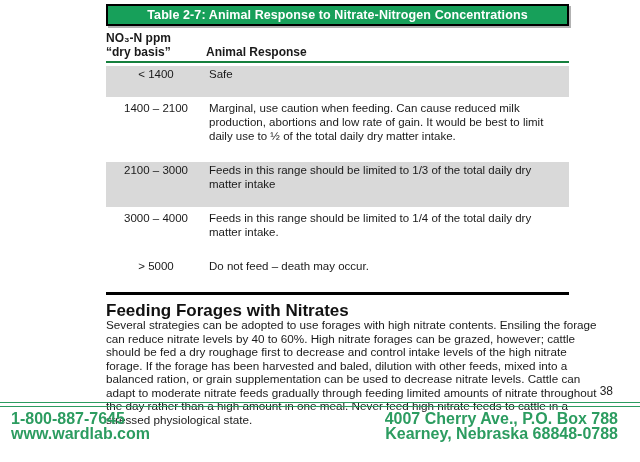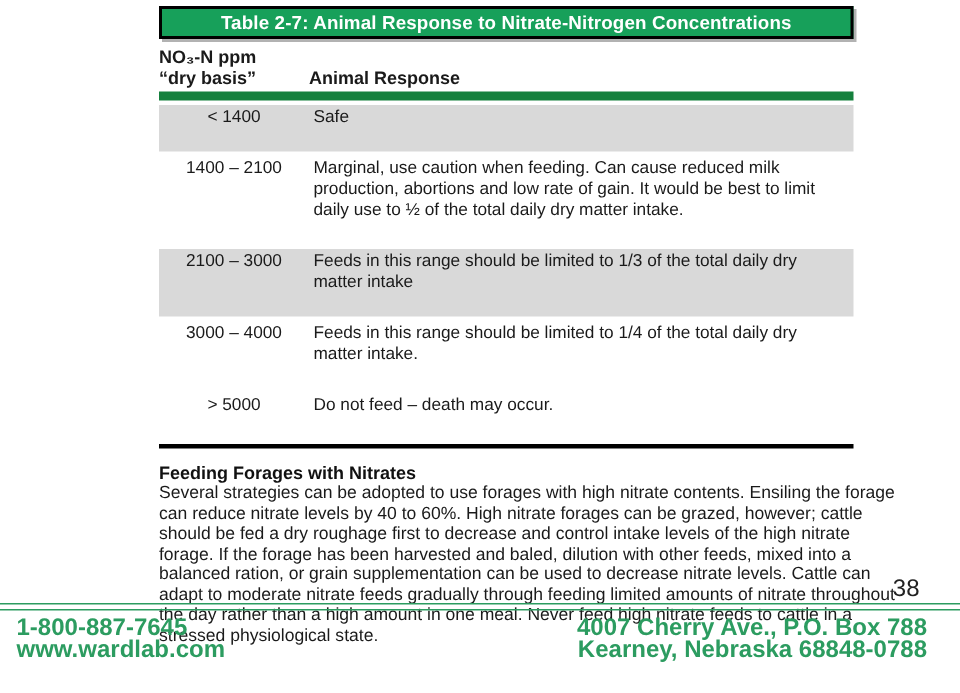--- a/index.html
+++ b/index.html
@@ -39,21 +39,21 @@
   table.nitrate-table {
     margin-top: 2px;
     width: 463px;
     border-collapse: separate;
     border-spacing: 0 3px;
     border-bottom: 3px solid #000000;
     font-size: 11.5px;
     line-height: 14px;
   }
   table.nitrate-table th {
-    border-bottom: 6px solid #15803d;
+    border-bottom: 2px solid #15803d;
     font-weight: bold;
     font-size: 12px;
     line-height: 14px;
     text-align: left;
     vertical-align: bottom;
     padding: 0 0 2px 0;
   }
   th.col1 { width: 100px; padding-left: 13px; }
   th.col2 { padding-left: 3px; }
   td.range {
@@ -65,35 +65,35 @@
   }
   td.resp {
     text-align: left;
     vertical-align: top;
     padding: 1px 8px 16px 3px;
   }
   tr.shaded td { background: var(--row-gray, #d9d9d9); }
   .section-heading {
     margin-top: 9px;
     font-weight: bold;
-    font-size: 12px;
+    font-size: 17px;
     line-height: 14px;
     color: #111111;
   }
   .section-body {
     width: 499px;
     font-size: 11.7px;
     line-height: 13.5px;
     color: #1a1a1a;
   }
   .page-number {
     position: absolute;
     top: 384px;
     right: 27px;
-    font-size: 16px;
+    font-size: 12px;
     color: #222222;
   }
   .footer-rule {
     position: absolute;
     top: 402px;
     left: 0;
     width: 640px;
     height: 5px;
     border-top: 1.5px solid var(--footer-green, #2c9c60);
     border-bottom: 1.5px solid var(--footer-green, #2c9c60);

